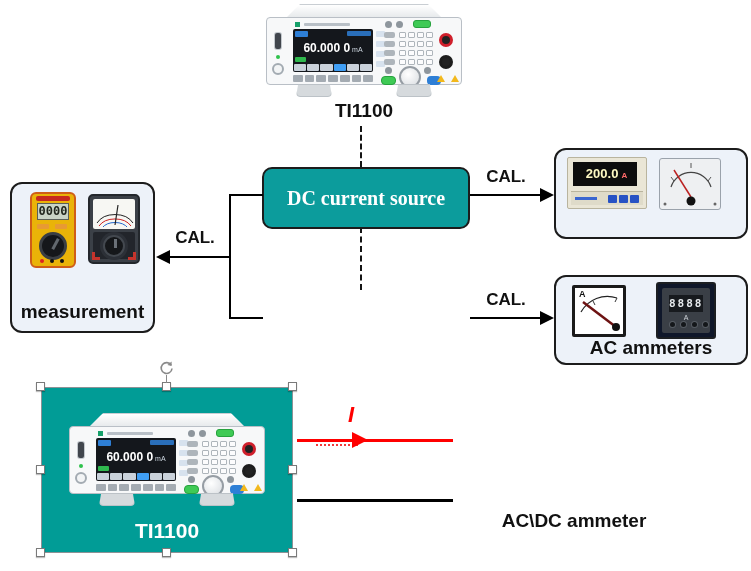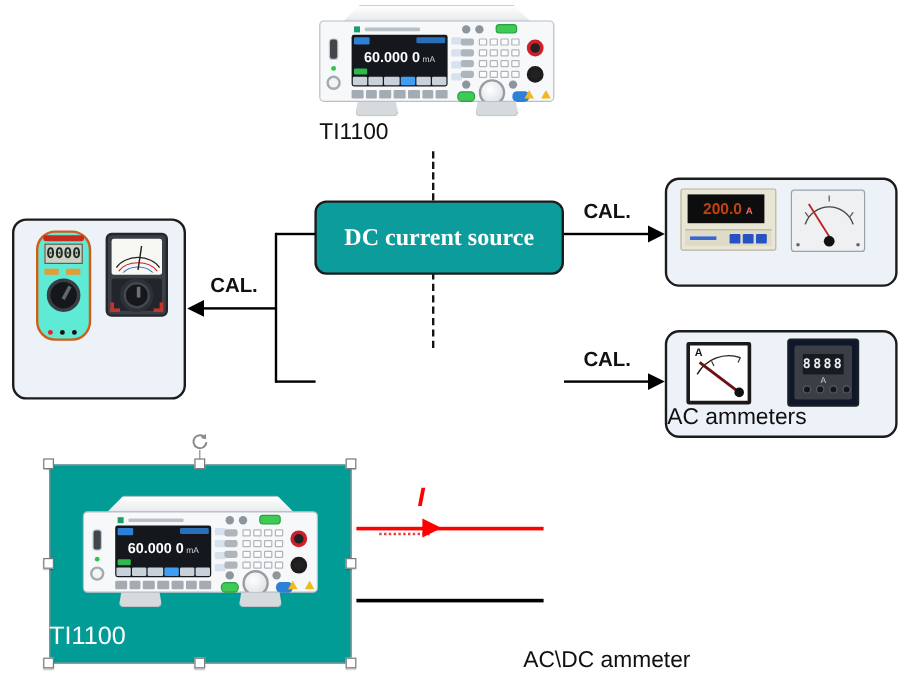--- a/index.html
+++ b/index.html
@@ -11,21 +11,21 @@
   
   .flowbox{background:#0c9c9c;border:2px solid #1c1c1c;border-radius:10px;color:#fff;
            font-size:20px;font-weight:bold;display:flex;align-items:center;justify-content:center;}
   .lightbox{background:#edf2f9;border:2px solid #1c1c1c;border-radius:12px;}
   .cal{font-size:17px;font-weight:bold;color:#111;text-align:center;}
   .hline{background:#000;height:2px;}
   .vline{background:#000;width:2px;}
   .dashline{width:0;border-left:2px dashed #141414;}
   .ah-r{width:0;height:0;border-top:7px solid transparent;border-bottom:7px solid transparent;border-left:14px solid #000;}
   .ah-l{width:0;height:0;border-top:7px solid transparent;border-bottom:7px solid transparent;border-right:14px solid #000;}
-  .caption{font-weight:normal;color:#111;text-align:left;}
+  .caption{font-weight:bold;color:#111;text-align:center;}
 
   
   .device{width:196px;height:95px;}
   .d-top{position:absolute;left:20px;right:20px;top:0;height:14px;background:linear-gradient(#ffffff,#e7eaec);
          border:1px solid #c9ced3;clip-path:polygon(9% 0,91% 0,100% 100%,0 100%);}
   .d-body{position:absolute;left:0;right:0;top:13px;height:68px;background:#f7f8f9;
           border:1px solid #b9bfc6;border-radius:4px;}
   .d-foot{position:absolute;top:80px;width:36px;height:13px;background:#d6dadd;border:1px solid #bcc2c7;
           border-radius:0 0 4px 4px;clip-path:polygon(6% 0,94% 0,100% 100%,0 100%);}
   .d-port{position:absolute;left:8px;top:15px;width:6px;height:16px;background:#41464d;border-radius:2px;box-shadow:0 0 0 1px #c3c8cd;}
@@ -53,21 +53,21 @@
   .d-grid{position:absolute;left:132px;top:14px;width:34px;display:grid;grid-template-columns:repeat(4,1fr);gap:3px 2px;}
   .d-grid i{height:6px;background:#fcfcfd;border:1px solid #aeb5bb;border-radius:1px;}
   .d-knob{position:absolute;left:132px;top:48px;width:22px;height:22px;border-radius:50%;border:2px solid #969da4;
           background:radial-gradient(circle at 40% 35%,#ffffff,#d7dbdf);}
   .d-greenbtn{position:absolute;left:114px;top:58px;width:15px;height:9px;background:#3fca55;border:1px solid #27a23e;border-radius:4px;}
   .d-bluebtn{position:absolute;left:160px;top:58px;width:14px;height:9px;background:#2e7fd6;border-radius:4px;}
   .d-term{position:absolute;left:172px;width:14px;height:14px;border-radius:50%;background:#222;}
   .d-warn{position:absolute;width:0;height:0;border-left:4px solid transparent;border-right:4px solid transparent;border-bottom:7px solid #f2b81c;}
 
   
-  .m-dmm{width:46px;height:92px;background:#5eead4;border:2px solid #cf5d17;border-radius:16px;}
+  .m-dmm{width:46px;height:76px;background:#eab308;border:2px solid #cf5d17;border-radius:6px;}
   .dmm-head{position:absolute;left:4px;right:4px;top:2px;height:5px;background:#c7281f;border-radius:2px;}
   .dmm-lcd{position:absolute;left:5px;right:5px;top:9px;height:17px;background:#c9d3c5;border:1px solid #5a5f58;
            color:#23281f;font-size:12px;font-weight:bold;text-align:center;line-height:15px;font-family:"DejaVu Sans Mono",monospace;}
   .dmm-btn{position:absolute;top:30px;width:12px;height:5px;background:#e89a33;border-radius:1px;}
   .dmm-dial{position:absolute;left:7px;top:38px;width:28px;height:28px;border-radius:50%;background:#15171b;border:3px solid #3a3e44;}
   .dmm-ptr{position:absolute;left:12px;top:3px;width:3px;height:12px;background:#62686f;transform:rotate(28deg);}
   .dmm-port{position:absolute;bottom:3px;width:4px;height:4px;border-radius:50%;}
   .m-amm{width:52px;height:70px;background:#3b4047;border:2px solid #23272c;border-radius:5px;}
   .amm-scale{position:absolute;left:3px;right:3px;top:3px;height:30px;background:#f7f7f3;border-radius:2px;}
   .amm-dialwrap{position:absolute;left:3px;right:3px;top:36px;bottom:3px;background:#22252b;border-radius:2px;}
@@ -234,26 +234,27 @@
       </div>
       <div class="amm-dialwrap">
         <div class="amm-dial">
             <div class="amm-bar"></div>
           </div>
       </div>
       <div class="amm-ck" style="left:2px;bottom:2px;border-left:3px solid #c5342c;border-bottom:3px solid #c5342c;"></div>
       <div class="amm-ck" style="right:2px;bottom:2px;border-right:3px solid #c5342c;border-bottom:3px solid #c5342c;"></div>
     </div>
     <div class="abs caption" style="left:0;right:0;bottom:8px;font-size:19px;line-height:23px;">
+      <div>measurement</div>
     </div>
   </div>
 
   <div class="abs lightbox" style="left:554px;top:148px;width:194px;height:91px;">
     <div class="abs m-dcdig" style="left:11px;top:7px;">
-      <div class="dcd-face"><span style="font-size:13px;color:#c2410c;">200.0</span><span>A</span></div>
+      <div class="dcd-face"><span style="font-size:13px;color:#fef9c3;">200.0</span><span>A</span></div>
       <div class="dcd-strip">
         <div class="dcd-line"></div>
         <div class="dcd-key" style="right:26px;"></div>
         <div class="dcd-key" style="right:15px;"></div>
         <div class="dcd-key" style="right:4px;"></div>
       </div>
     </div>
     <div class="abs m-dcana" style="left:103px;top:8px;">
       <svg width="60" height="50" viewBox="0 0 60 50">
         <path d="M11 28 A 21 21 0 0 1 51 28" stroke="#444" stroke-width="1.2" fill="none"></path>
@@ -388,15 +389,15 @@
       <path d="M13.6 1.5 L13.6 6 L9.4 5 Z" fill="#8a8a8a"></path>
     </svg>
   </div>
 
   <div class="abs redline" style="left:297px;top:439px;width:156px;"></div>
   <div class="abs" style="left:316px;top:444px;width:42px;border-top:2px dotted #f23a3a;"></div>
   <div class="abs" style="left:352px;top:432px;width:0;height:0;border-top:8px solid transparent;border-bottom:8px solid transparent;border-left:16px solid #ff0000;"></div>
   <div class="abs" style="left:348px;top:402px;font-size:22px;font-weight:bold;font-style:italic;color:#ff0000;">I</div>
   <div class="abs blackline" style="left:297px;top:499px;width:156px;"></div>
 
-  <div class="abs caption" style="left:436px;top:540px;width:276px;font-size:19px;">AC\DC ammeter</div>
+  <div class="abs caption" style="left:436px;top:510px;width:276px;font-size:19px;">AC\DC ammeter</div>
 
 </div>
 
 </body></html>

